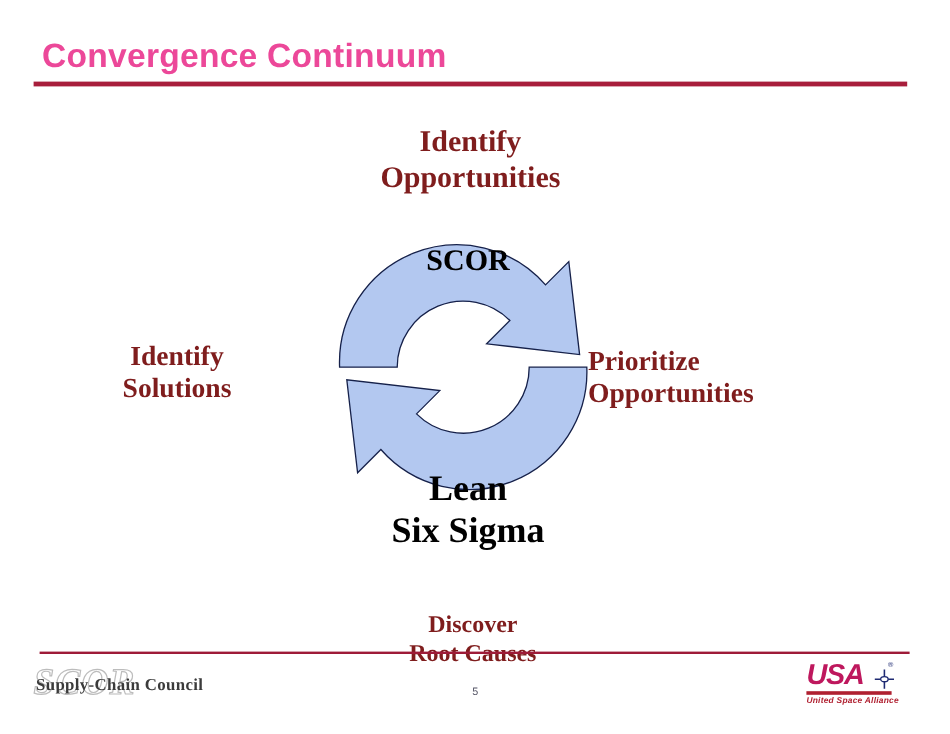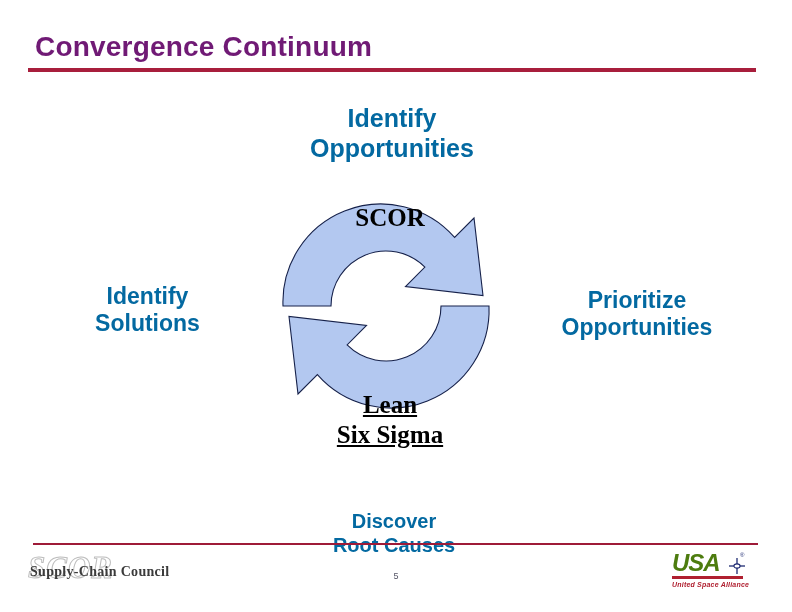--- a/index.html
+++ b/index.html
@@ -18,21 +18,21 @@
 
   
   #slide-title {
     position: absolute;
     left: 35px;
     top: 31px;
     font-family: "Liberation Sans", "DejaVu Sans", sans-serif;
     font-weight: bold;
     font-size: 28px;
     letter-spacing: 0.2px;
-    color: #701a75;
+    color: #ec4899;
     white-space: nowrap;
   }
   #title-rule {
     position: absolute;
     left: 28px;
     top: 68px;
     width: 728px;
     height: 4px;
     background: #a81e3c;
   }
@@ -102,21 +102,21 @@
   }
   #usa-logo .usa-word {
     position: absolute;
     left: 0px;
     top: 0px;
     font-family: "Liberation Sans", "DejaVu Sans", sans-serif;
     font-weight: bold;
     font-style: italic;
     font-size: 24px;
     letter-spacing: -1px;
-    color: #4d7c0f;
+    color: #be185d;
     line-height: 24px;
   }
   #usa-logo .usa-tm {
     position: absolute;
     left: 68px;
     top: 1px;
     font-family: "Liberation Sans", "DejaVu Sans", sans-serif;
     font-size: 6px;
     color: #1e2a72;
   }
@@ -158,23 +158,23 @@
 
   .arrow-shape {
     fill: #b3c8f0;
     stroke: #16214a;
     stroke-width: 1.1;
   }
 
   
   .cycle-label {
     position: absolute;
-    font-family: Liberation Sans, sans-serif;
-    font-weight: bold;
-    color: #0369a1;
+    font-family: Liberation Serif, serif;
+    font-weight: bold;
+    color: #7f1d1d;
     line-height: 1.18;
     white-space: pre-line;
   }
   .inner-label {
     position: absolute;
     font-family: "Liberation Serif", "DejaVu Serif", serif;
     font-weight: bold;
     color: #000000;
     line-height: 1.18;
     white-space: pre-line;
@@ -192,44 +192,41 @@
     left: 60px;
     top: 283px;
     width: 175px;
     text-align: center;
     font-size: 23px;
   }
   #label-prioritize {
     left: 490px;
     top: 287px;
     width: 222px;
-    text-align: center;
     font-size: 23px;
-    padding-left: 36px;
   }
   #label-discover {
     left: 274px;
     top: 475px;
     width: 240px;
     text-align: center;
     font-size: 20px;
     margin-top: 35px;
   }
   #label-scor {
     left: 300px;
     top: 203px;
     width: 180px;
     font-size: 25px;
   }
   #label-lean {
     left: 300px;
     top: 390px;
     width: 180px;
-    font-size: 25px;
-    text-decoration: underline;
+    font-size: 30px;
   }
 </style>
 </head>
 <body>
 
 <div id="slide-title">Convergence Continuum</div>
 
 <div id="title-rule"></div>
 
 <div id="cycle-diagram">

